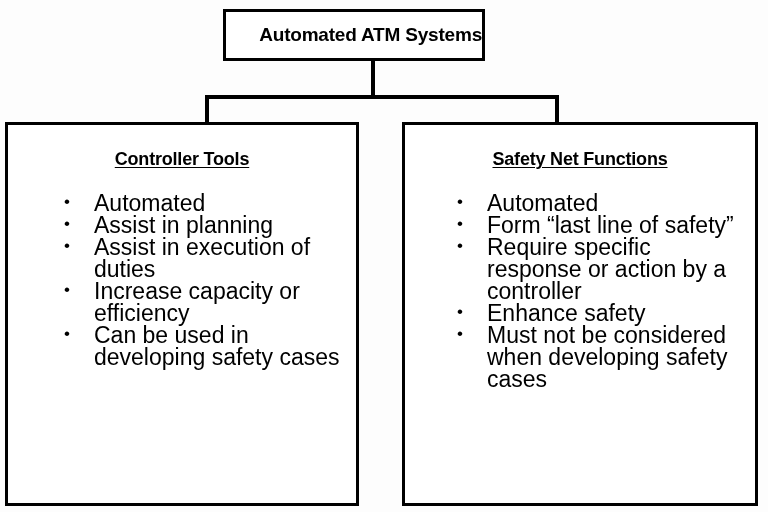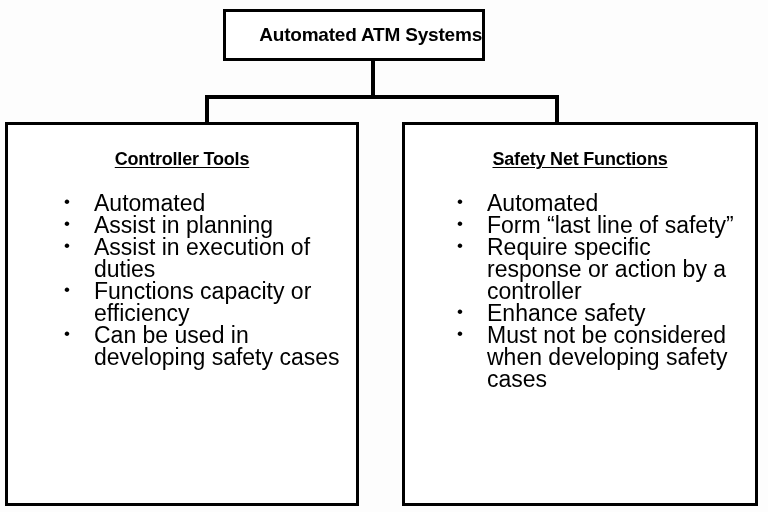--- a/index.html
+++ b/index.html
@@ -133,21 +133,21 @@
   <div class="connector" id="conn-bar"></div>
   <div class="connector" id="conn-left-drop"></div>
   <div class="connector" id="conn-right-drop"></div>
 
   <div class="node-box" id="left-box">
     <div class="panel-title">Controller Tools</div>
     <ul class="bullet-list">
       <li class="bullet-item">Automated</li>
       <li class="bullet-item">Assist in planning</li>
       <li class="bullet-item">Assist in execution of duties</li>
-      <li class="bullet-item">Functions capacity or efficiency</li>
+      <li class="bullet-item">Increase capacity or efficiency</li>
       <li class="bullet-item">Can be used in developing safety cases</li>
     </ul>
   </div>
 
   <div class="node-box" id="right-box">
     <div class="panel-title">Safety Net Functions</div>
     <ul class="bullet-list">
       <li class="bullet-item">Automated</li>
       <li class="bullet-item">Form “last line of safety”</li>
       <li class="bullet-item">Require specific response or action by a controller</li>

